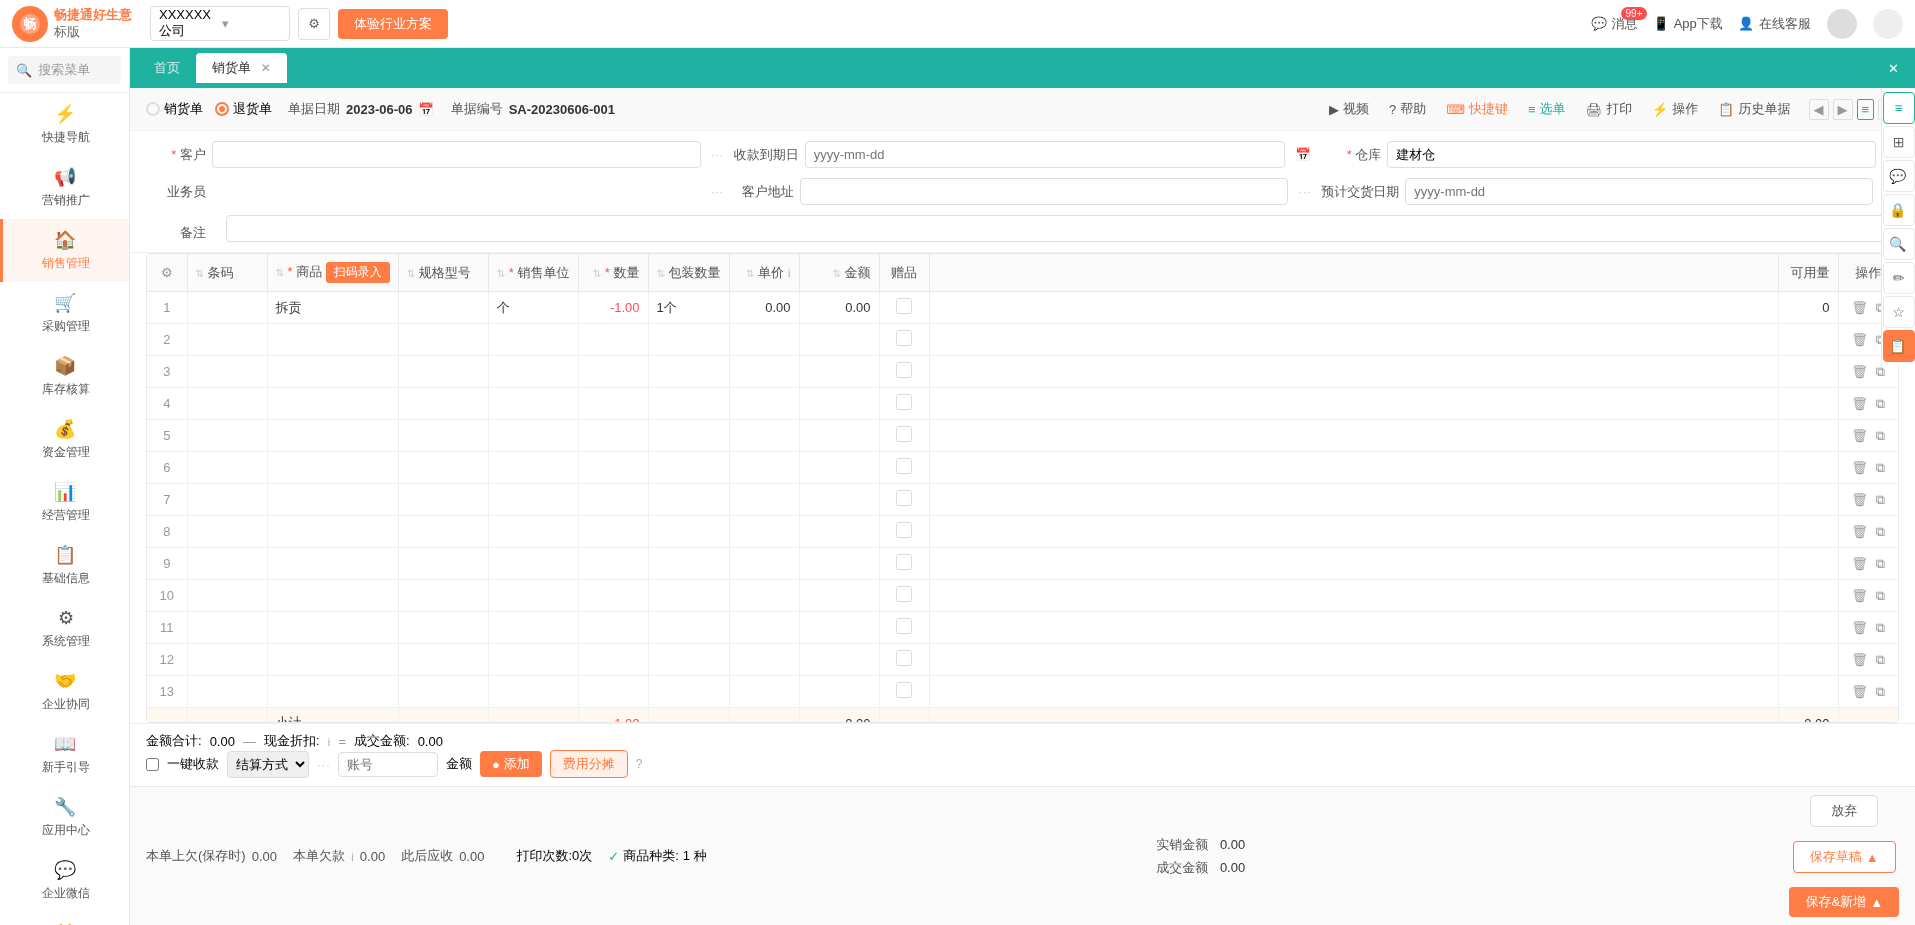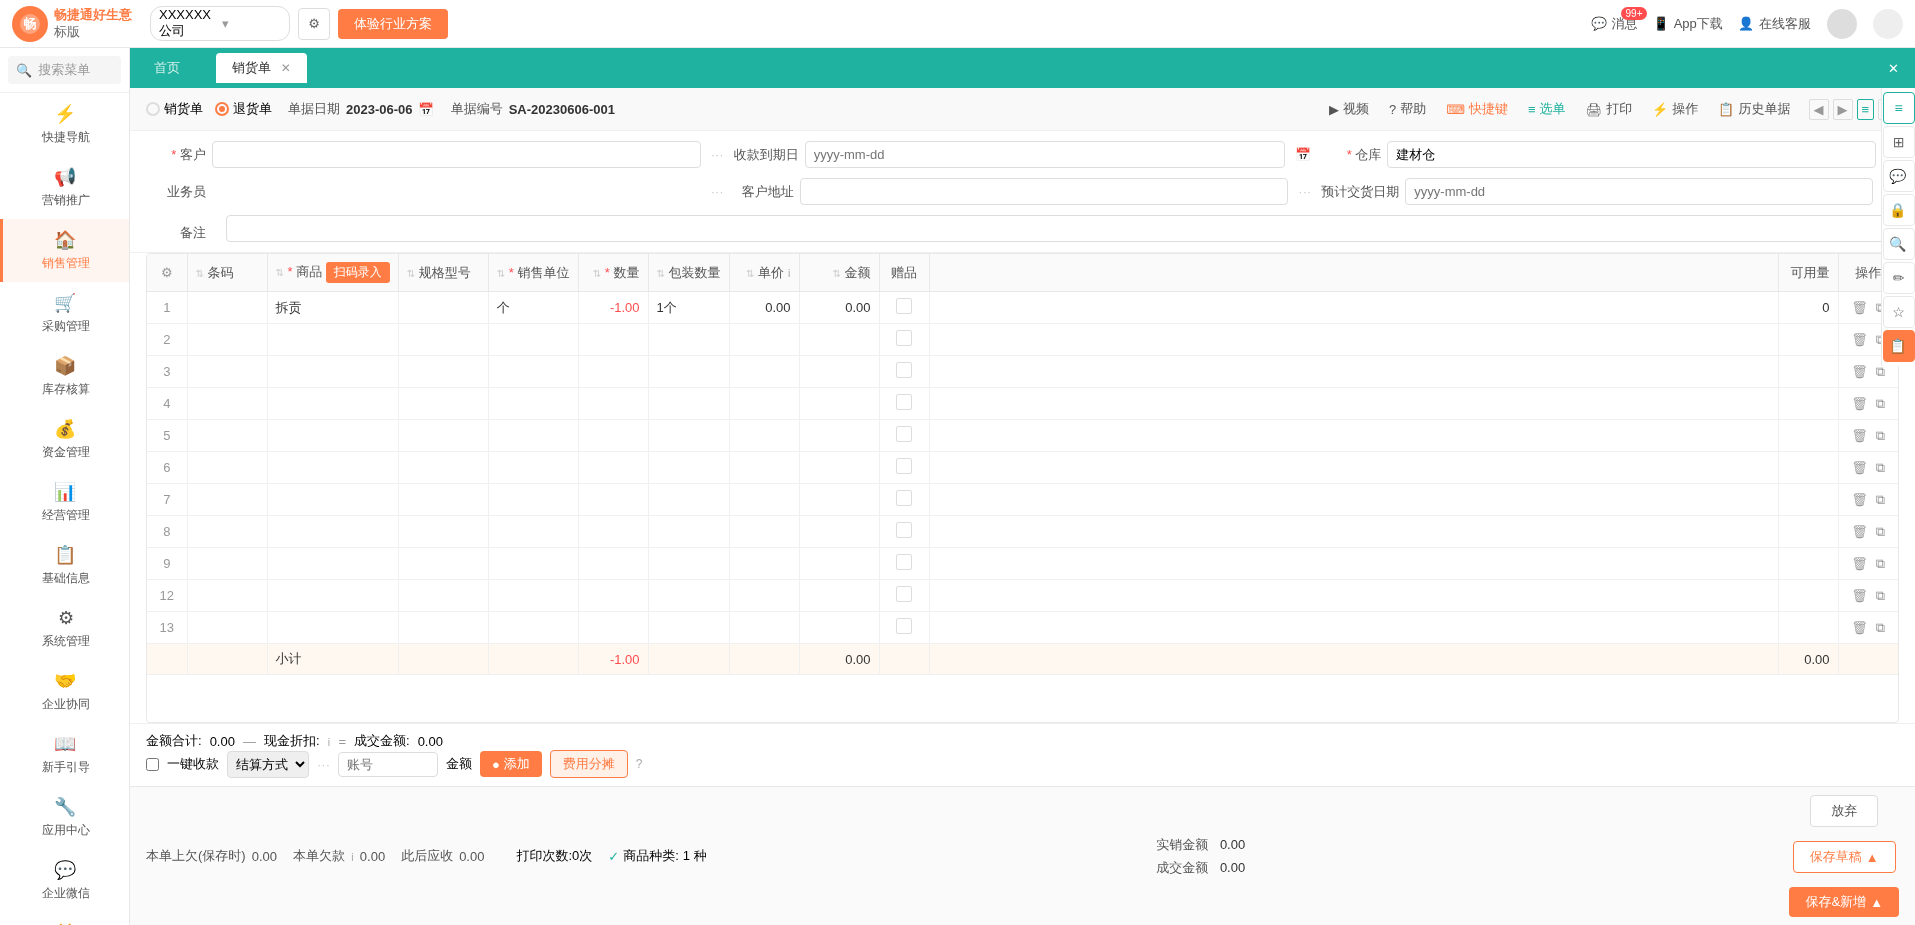--- a/index.html
+++ b/index.html
@@ -33,21 +33,21 @@
       font-size: 18px;
       margin-right: 6px;
     }
     .logo-text { font-size: 11px; color: #666; line-height: 1.3; }
     .logo-text span { display: block; }
     .logo-text .brand { color: #ff7d45; font-weight: bold; }
     .company-selector {
       display: flex;
       align-items: center;
       border: 1px solid #ddd;
-      border-radius: 12px;
+      border-radius: 4px;
       padding: 0 8px;
       cursor: pointer;
       min-width: 140px;
       background: #fff;
       margin-left: 8px;
     }
     .company-selector span { flex: 1; }
     .company-selector .arrow { color: #999; margin-left: 4px; }
     .settings-btn {
       width: 32px; height: 32px;
@@ -149,21 +149,20 @@
     }
 
     
     .tab-bar {
       background: #20b2a0;
       display: flex;
       align-items: center;
       height: 40px;
       padding: 0 8px;
       flex-shrink: 0;
-      gap: 20px;
     }
     .tab-item {
       padding: 6px 16px;
       cursor: pointer;
       color: rgba(255,255,255,0.8);
       border-radius: 4px 4px 0 0;
       font-size: 13px;
     }
     .tab-item.active {
       background: #fff;
@@ -824,20 +823,56 @@
       <td class="col-gift"><span class="checkbox-cell"></span></td>
       <td style="flex:1;min-width:200px;"></td>
       <td class="col-avail"></td>
       <td class="col-ops">
         <span style="cursor:pointer;color:#999;margin-right:4px;">🗑</span>
         <span style="cursor:pointer;color:#999;">⧉</span>
       </td>
     </tr>
               <tr>
       <td class="col-num">9</td>
+      <td class="col-barcode"><input style="border: none; outline: none; width: 100%; background: transparent;"></td>
+      <td class="col-goods"></td>
+      <td class="col-spec"><input style="border: none; outline: none; width: 100%; background: transparent;"></td>
+      <td class="col-unit"></td>
+      <td class="col-qty" style="color:#333"></td>
+      <td class="col-pkgqty"></td>
+      <td class="col-price"></td>
+      <td class="col-amount"></td>
+      <td class="col-gift"><span class="checkbox-cell"></span></td>
+      <td style="flex:1;min-width:200px;"></td>
+      <td class="col-avail"></td>
+      <td class="col-ops">
+        <span style="cursor:pointer;color:#999;margin-right:4px;">🗑</span>
+        <span style="cursor:pointer;color:#999;">⧉</span>
+      </td>
+    </tr>
+              <tr>
+      <td class="col-num">10</td>
+      <td class="col-barcode"><input style="border: none; outline: none; width: 100%; background: transparent;"></td>
+      <td class="col-goods"></td>
+      <td class="col-spec"><input style="border: none; outline: none; width: 100%; background: transparent;"></td>
+      <td class="col-unit"></td>
+      <td class="col-qty" style="color:#333"></td>
+      <td class="col-pkgqty"></td>
+      <td class="col-price"></td>
+      <td class="col-amount"></td>
+      <td class="col-gift"><span class="checkbox-cell"></span></td>
+      <td style="flex:1;min-width:200px;"></td>
+      <td class="col-avail"></td>
+      <td class="col-ops">
+        <span style="cursor:pointer;color:#999;margin-right:4px;">🗑</span>
+        <span style="cursor:pointer;color:#999;">⧉</span>
+      </td>
+    </tr>
+              <tr>
+      <td class="col-num">11</td>
       <td class="col-barcode"><input style="border: none; outline: none; width: 100%; background: transparent;"></td>
       <td class="col-goods"></td>
       <td class="col-spec"><input style="border: none; outline: none; width: 100%; background: transparent;"></td>
       <td class="col-unit"></td>
       <td class="col-qty" style="color:#333"></td>
       <td class="col-pkgqty"></td>
       <td class="col-price"></td>
       <td class="col-amount"></td>
       <td class="col-gift"><span class="checkbox-cell"></span></td>
       <td style="flex:1;min-width:200px;"></td>

